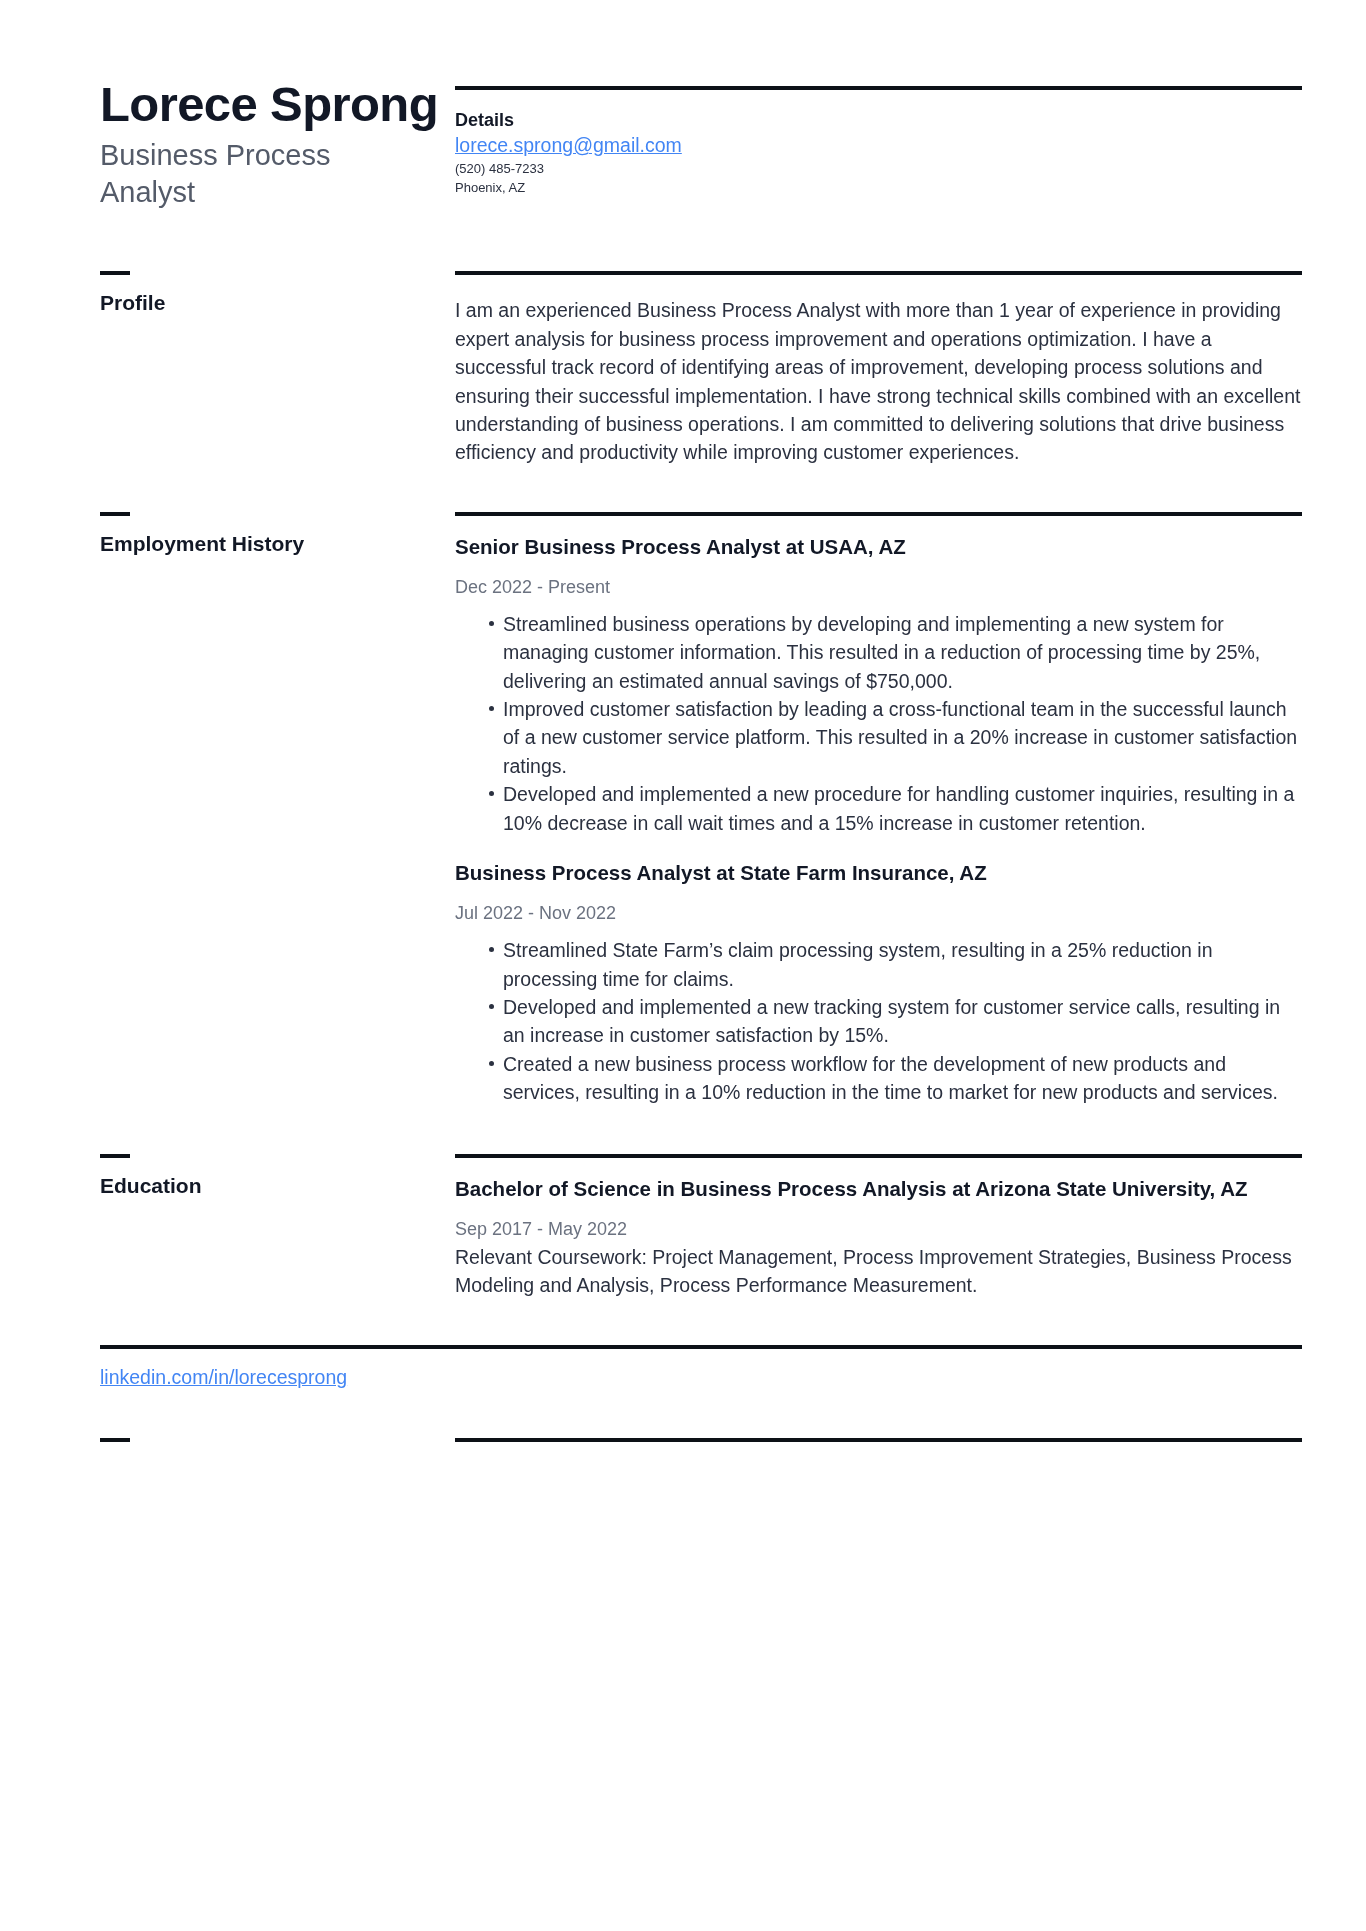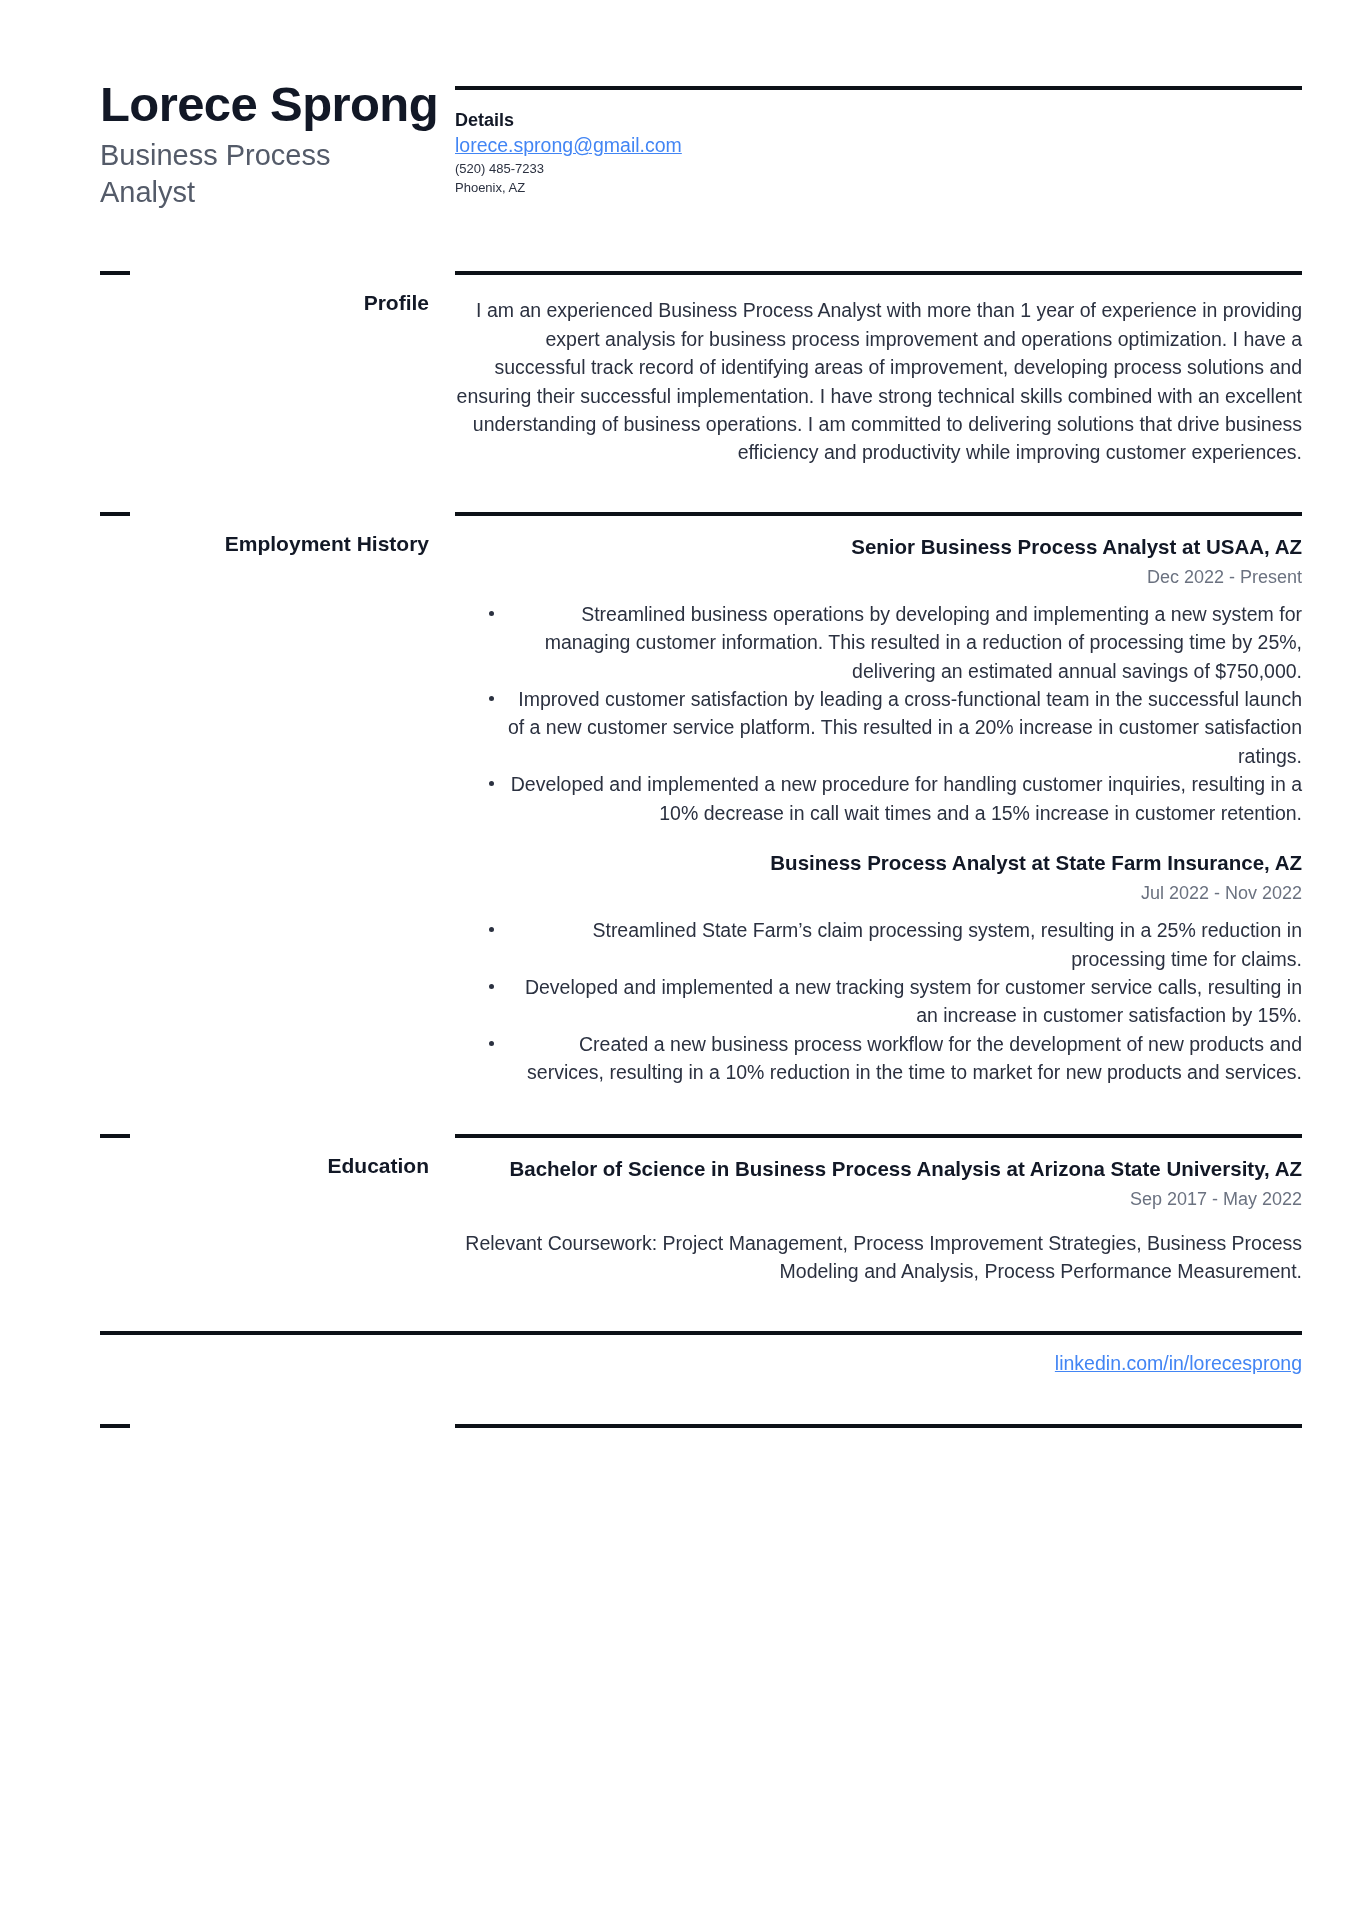--- a/index.html
+++ b/index.html
@@ -85,21 +85,20 @@
     text-decoration: underline;
     font-size: 19.5px;
     line-height: 1.42;
     display: inline-block;
   }
 
   
   .section {
     display: flex;
     align-items: flex-start;
-    text-align: right;
   }
   .sec-left {
     width: 355px;
     flex: 0 0 355px;
     padding-right: 26px;
   }
   .sec-right {
     flex: 1 1 auto;
     min-width: 0;
   }
@@ -120,21 +119,21 @@
   .entry-title {
     font-size: 20.5px;
     font-weight: bold;
     color: #121826;
     line-height: 1.35;
   }
   .entry-date {
     font-size: 18px;
     color: #6b7280;
     line-height: 1.5;
-    margin-top: 3px;
+    margin-top: 13px;
   }
 
   ul.bullets {
     margin: 9px 0 0 0;
     padding-left: 34px;
     list-style: none;
   }
   ul.bullets li {
     font-size: 19.5px;
     line-height: 1.46;
@@ -148,21 +147,21 @@
     position: absolute;
     left: 0;
     top: 11px;
     width: 5px;
     height: 5px;
     border-radius: 50%;
     background: #2b3140;
   }
 
   .spacer-entry { height: 22px; }
-  .coursework { margin-top: 16px; }
+  .coursework { }
 
   
   .gap-profile   { height: 60px; }
   .gap-emp       { height: 45px; }
   .gap-edu       { height: 47px; }
   .gap-links     { height: 46px; }
   .gap-last      { height: 46px; }
 
   .pad-top-16 { padding-top: 17px; }
   .pad-top-14 { padding-top: 15px; }

